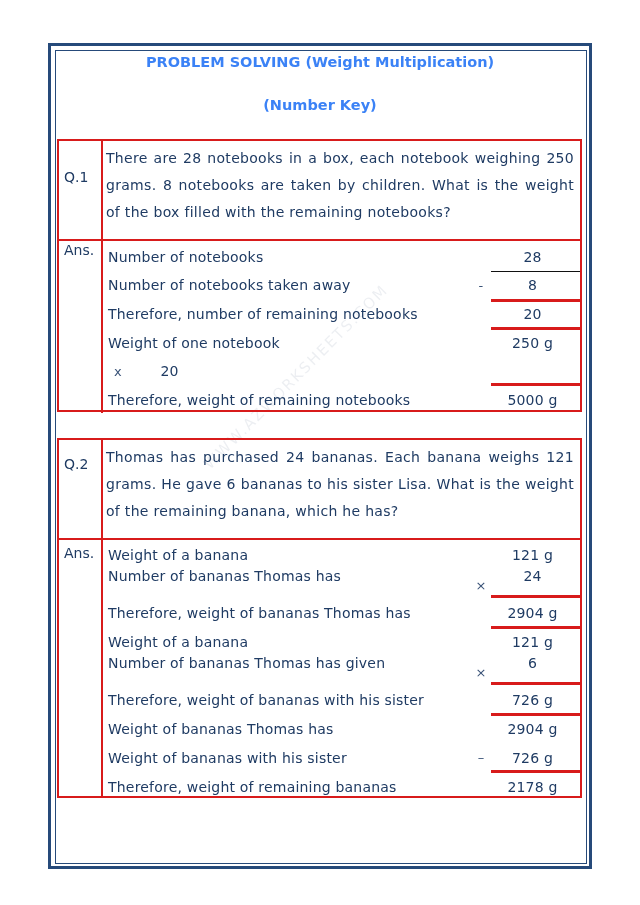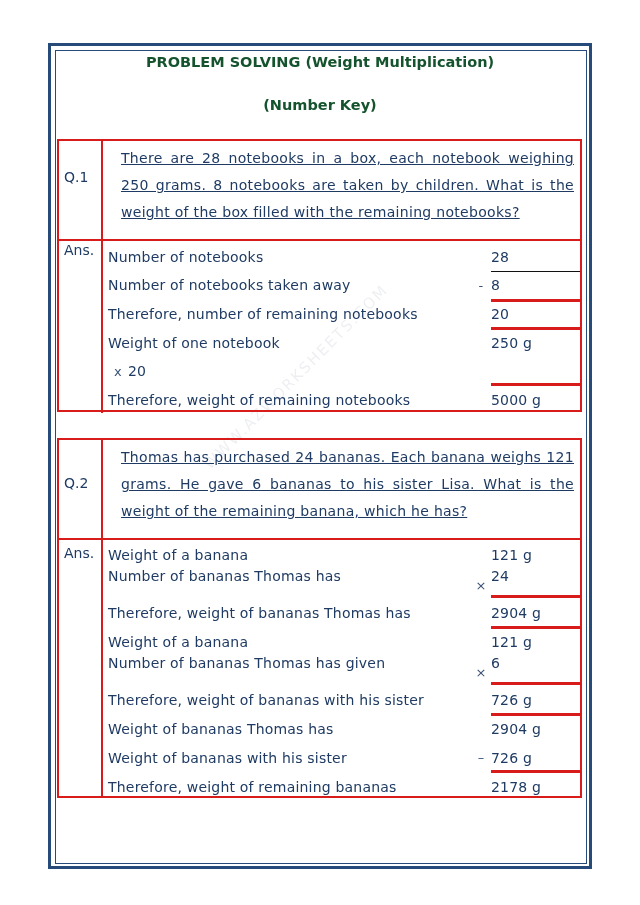--- a/index.html
+++ b/index.html
@@ -1,29 +1,29 @@
 <!DOCTYPE html>
 <html><head>
 <meta charset="utf-8">
 <style>
   html,body{margin:0;padding:0;background:#fff;}
   body{width:640px;height:905px;position:relative;overflow:hidden;font-family:"DejaVu Sans","Liberation Sans",sans-serif;color:#1f3b63;}
   .frame-outer{position:absolute;left:48px;top:43px;width:544px;height:826px;box-sizing:border-box;border:3px solid #264a7a;}
   .frame-inner{position:absolute;left:4px;top:4px;right:2px;bottom:2px;border:1px solid #264a7a;}
-  .title{position:absolute;left:0;width:640px;text-align:center;font-weight:bold;font-size:14.5px;color:#14532d;}
+  .title{position:absolute;left:0;width:640px;text-align:center;font-weight:bold;font-size:14.5px;color:#3b82f6;}
   .tbl{position:absolute;left:57px;width:525px;box-sizing:border-box;border:2px solid #d81b1b;}
   .qrow{display:flex;border-bottom:2px solid #d81b1b;}
   .lbl{width:44px;flex:none;border-right:2px solid #d81b1b;font-size:14px;padding-left:5px;box-sizing:border-box;}
-  .qtext{flex:1;padding:4px 6px 4px 18px;font-size:14px;line-height:27px;text-align:justify;text-align-last:left;letter-spacing:0.3px;text-decoration:underline;}
+  .qtext{flex:1;padding:4px 6px 4px 3px;font-size:14px;line-height:27px;text-align:justify;text-align-last:left;letter-spacing:0.3px;}
   .arow{display:flex;}
   .steps{flex:1;padding:2px 4px 0 5px;}
   .step{display:flex;align-items:center;font-size:14px;position:relative;letter-spacing:0.2px;}
   .step .desc{flex:1;}
   .step .op{width:20px;text-align:center;color:#3a5378;font-size:13px;}
-  .step .val{width:85px;text-align:left;padding-right:2px;box-sizing:border-box;}
+  .step .val{width:85px;text-align:center;padding-right:2px;box-sizing:border-box;}
   .rline{position:absolute;right:-4px;width:89px;height:3px;background:#d81b1b;}
   .bline{position:absolute;right:-4px;width:89px;height:1px;background:#111;}
   .wm{position:absolute;left:200px;top:460px;transform:rotate(-45deg);transform-origin:left top;font-size:15px;letter-spacing:2px;color:#1f3b63;opacity:0.08;white-space:nowrap;}
 </style>
 </head>
 <body>
 
 <div class="frame-outer">
     <div class="frame-inner"></div>
   </div>
@@ -73,21 +73,21 @@
           <span class="desc">Therefore, weight of remaining notebooks</span>
           <span class="op"></span>
           <span class="val">5000 g</span>
         </div>
     </div>
   </div>
 </div>
 
 <div class="tbl" style="top:438px;height:360px">
   <div class="qrow" style="height:98px">
-    <div class="lbl" style="padding-top:35px">Q.2</div>
+    <div class="lbl" style="padding-top:16px">Q.2</div>
     <div class="qtext">Thomas has purchased 24 bananas. Each banana weighs 121 grams. He gave 6 bananas to his sister Lisa. What is the weight of the remaining banana, which he has?</div>
   </div>
   <div class="arow">
     <div class="lbl" style="padding-top:5px;height:258px">Ans.</div>
     <div class="steps">
       <div class="step" style="height:26px">
           <span class="desc">Weight of a banana</span>
           <span class="op"></span>
           <span class="val">121 g</span>
         </div>

